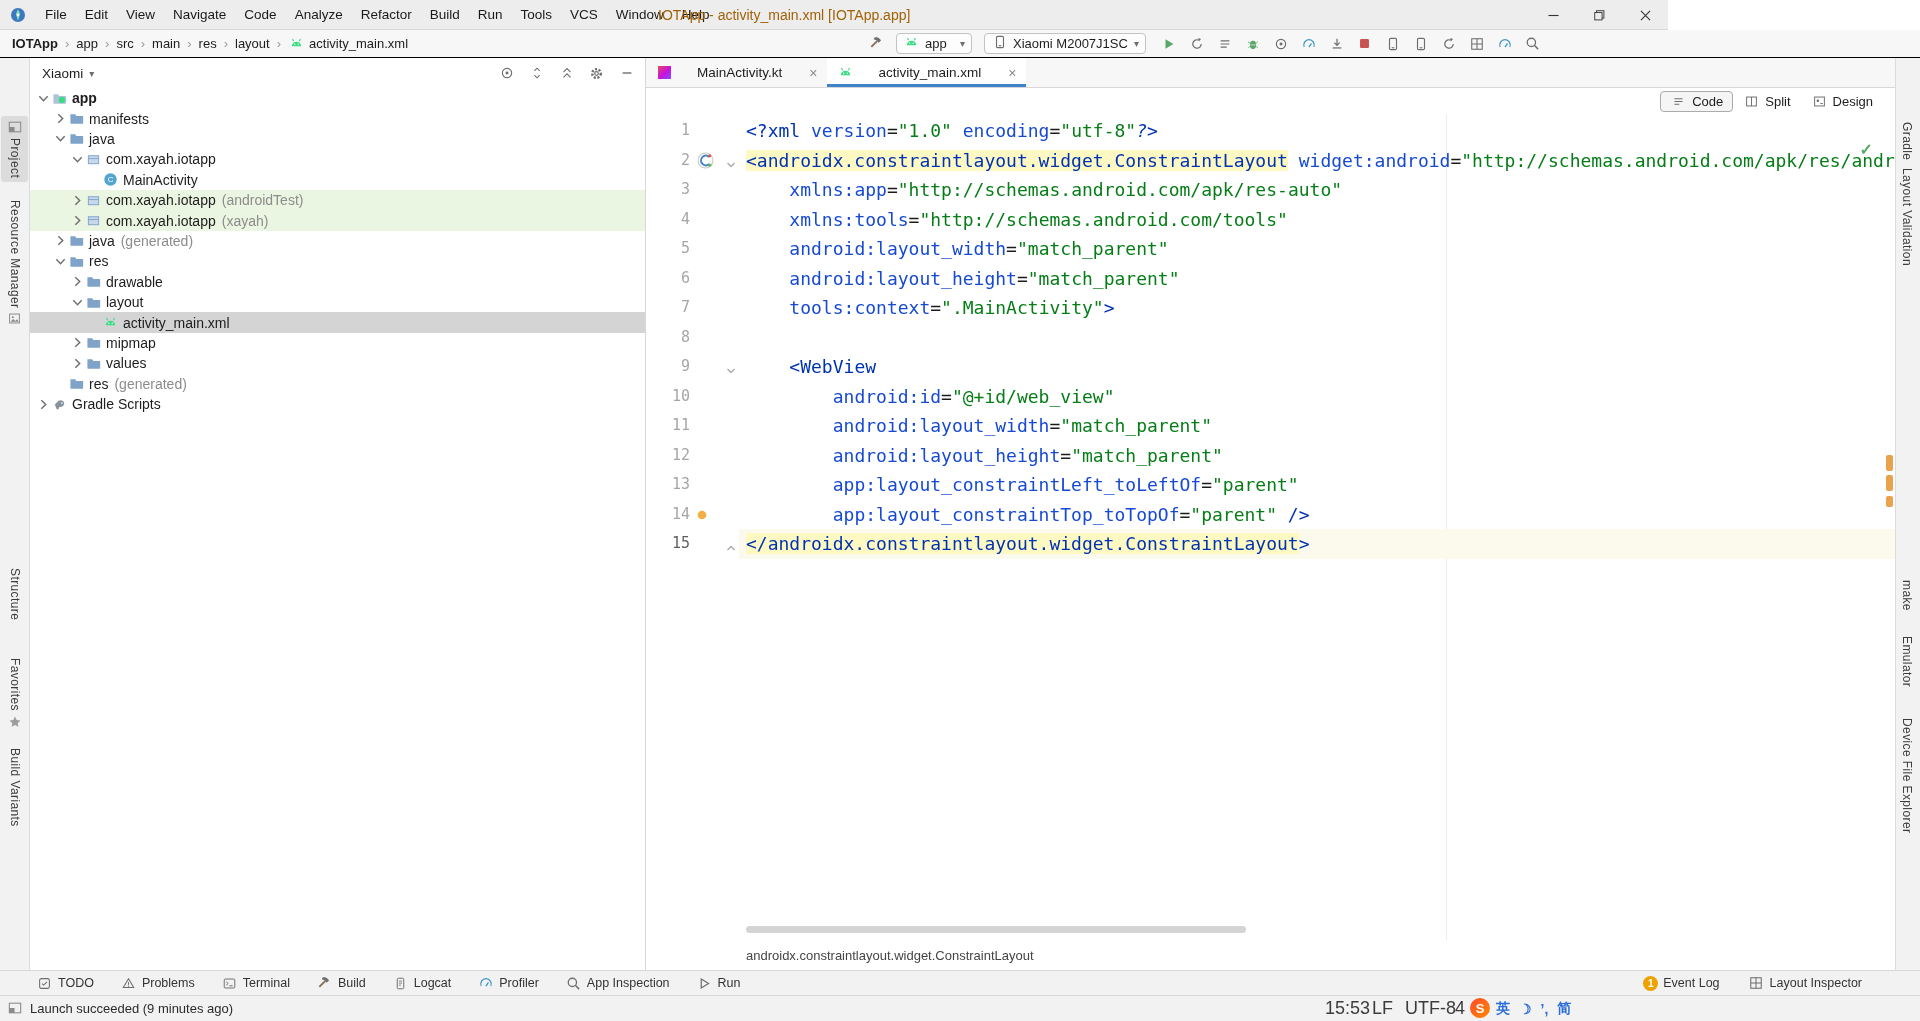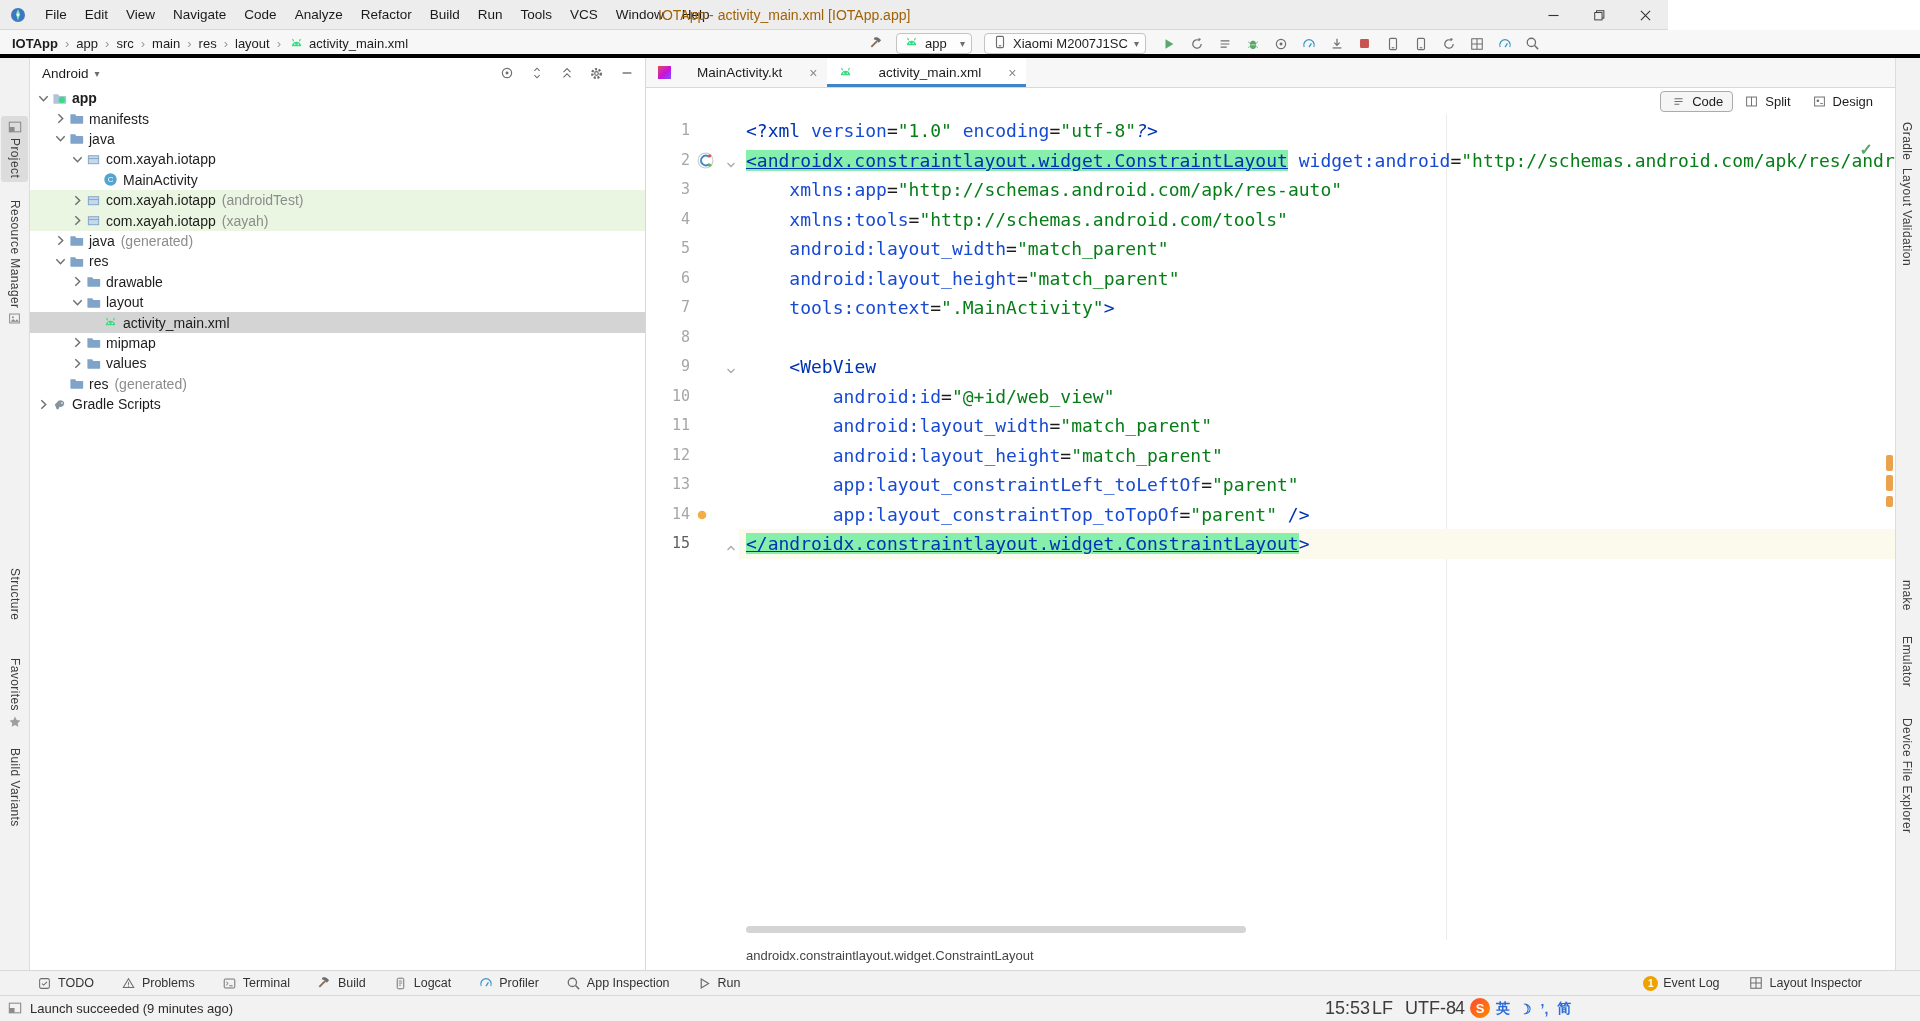--- a/index.html
+++ b/index.html
@@ -13,21 +13,21 @@
             border-bottom:1px solid #D8D8D8;display:flex;align-items:center;box-sizing:border-box;}
   .logo{margin-left:10px;display:inline-flex;}
   .menus{display:flex;margin-left:10px;}
   .menu-item{padding:0 9px;font-size:13.5px;line-height:29px;color:#1a1a1a;cursor:default;}
   .wtitle{position:absolute;left:658px;top:0;line-height:30px;font-size:14px;color:#a16207;white-space:nowrap;}
   .winbtns{position:absolute;right:0;top:0;height:30px;display:flex;}
   .winbtn{width:46px;height:30px;display:flex;align-items:center;justify-content:center;}
 
   
   .navbar{position:absolute;left:0;top:30px;width:1920px;height:28px;background:#F7F7F7;
-          border-bottom:4px solid #000000;box-sizing:border-box;}
+          border-bottom:1px solid #000000;box-sizing:border-box;}
   .crumbs{position:absolute;left:12px;top:0;height:27px;display:flex;align-items:center;font-size:13px;}
   .crumb{display:inline-flex;align-items:center;gap:4px;white-space:nowrap;}
   .crumb.first{font-weight:bold;}
   .sep{color:#9a9a9a;padding:0 7px;font-size:13px;}
   .navicon{position:absolute;top:5px;display:inline-flex;}
   .hammerpos{left:868px;}
   .combo{position:absolute;top:3px;height:21px;border:1px solid #C3C3C3;border-radius:4px;background:#FDFDFD;
          display:flex;align-items:center;padding:0 6px;gap:5px;font-size:13px;box-sizing:border-box;}
   .combo.runcfg{left:896px;width:76px;}
   .combo.device{left:984px;width:162px;}
@@ -81,21 +81,21 @@
   .mline.caret::before{content:'';position:absolute;left:93px;right:0;top:0;bottom:0;background:#FCFAED;}
   .lnum{position:absolute;left:0;top:0;width:44px;text-align:right;color:#A6A6A6;
         font-family:"DejaVu Sans Mono",monospace;font-size:15px;line-height:29.5px;z-index:1;}
   .mline.caret .lnum{color:#5f5f5f;}
   .gut-ic{position:absolute;left:51px;top:6px;z-index:1;}
   .fold{position:absolute;left:80px;top:10px;z-index:1;}
   .codetext{position:absolute;left:100px;top:0;line-height:29.5px;white-space:pre;z-index:1;
             font-family:"DejaVu Sans Mono",monospace;font-size:18px;}
   .sTag{color:#0033B3;} .sAttr{color:#174AD4;} .sStr{color:#067D17;} .sP{color:#1b1b1b;}
   .sPi{color:#0033B3;font-style:italic;}
-  .sSel{background:#86efac;color:#0033B3;text-decoration:underline;}
+  .sSel{background:#fef9c3;color:#0033B3;}
   .inspcheck{position:absolute;top:26px;right:22px;color:#59A869;font-size:16px;font-weight:bold;}
   .emark{position:absolute;left:1240px;width:7px;background:#EBA24C;border-radius:2px;}
   .m1{top:341px;height:16px;} .m2{top:361px;height:16px;} .m3{top:382px;height:11px;}
   .hscroll{position:absolute;left:100px;top:812px;width:500px;height:7px;background:#D4D4D4;border-radius:4px;}
   .ecrumb{position:absolute;left:0;top:884px;width:100%;height:28px;background:#fff;
           font-size:13px;color:#454545;line-height:28px;padding-left:100px;box-sizing:border-box;}
 
   
   .bbar{position:absolute;left:0;top:970px;width:1920px;height:25px;background:#F2F2F2;
         border-top:1px solid #D8D8D8;box-sizing:border-box;}
@@ -341,21 +341,21 @@
         </span>
       </div>
       <div class="stripe-btn" style="top:686px">
         <span class="vtext">Build Variants</span>
       </div>
     </div>
 
   <div class="ppanel">
     <div class="pheader">
       <span class="pmode">
-        <span>Android</span>
+        <span>Xiaomi</span>
         <span class="darr">▾</span>
       </span>
       <span class="phicons" id="phicons">
           <span class="ic">
             <svg width="14" height="14" viewBox="0 0 16 16">
               <circle cx="8" cy="8" r="5.3" fill="none" stroke="#6E6E6E" stroke-width="1.3"></circle>
               <circle cx="8" cy="8" r="1.7" fill="#6E6E6E"></circle>
             </svg>
           </span>
           <span class="ic">

